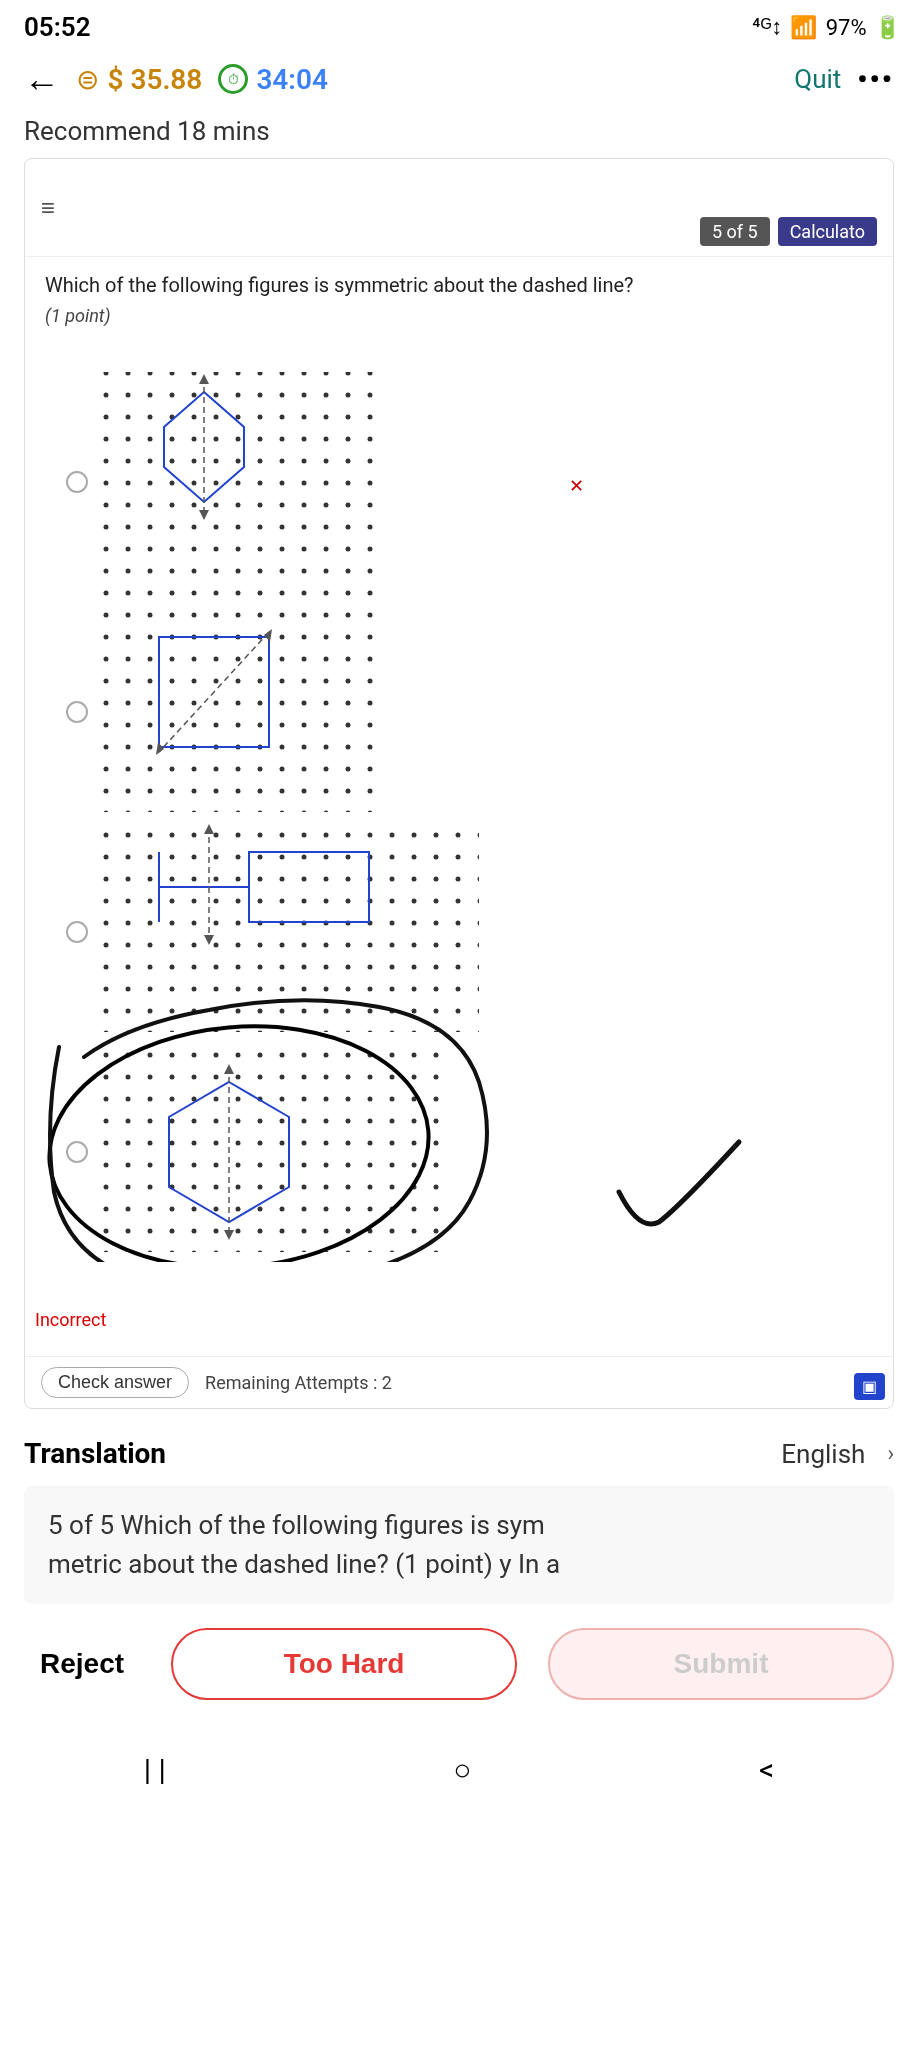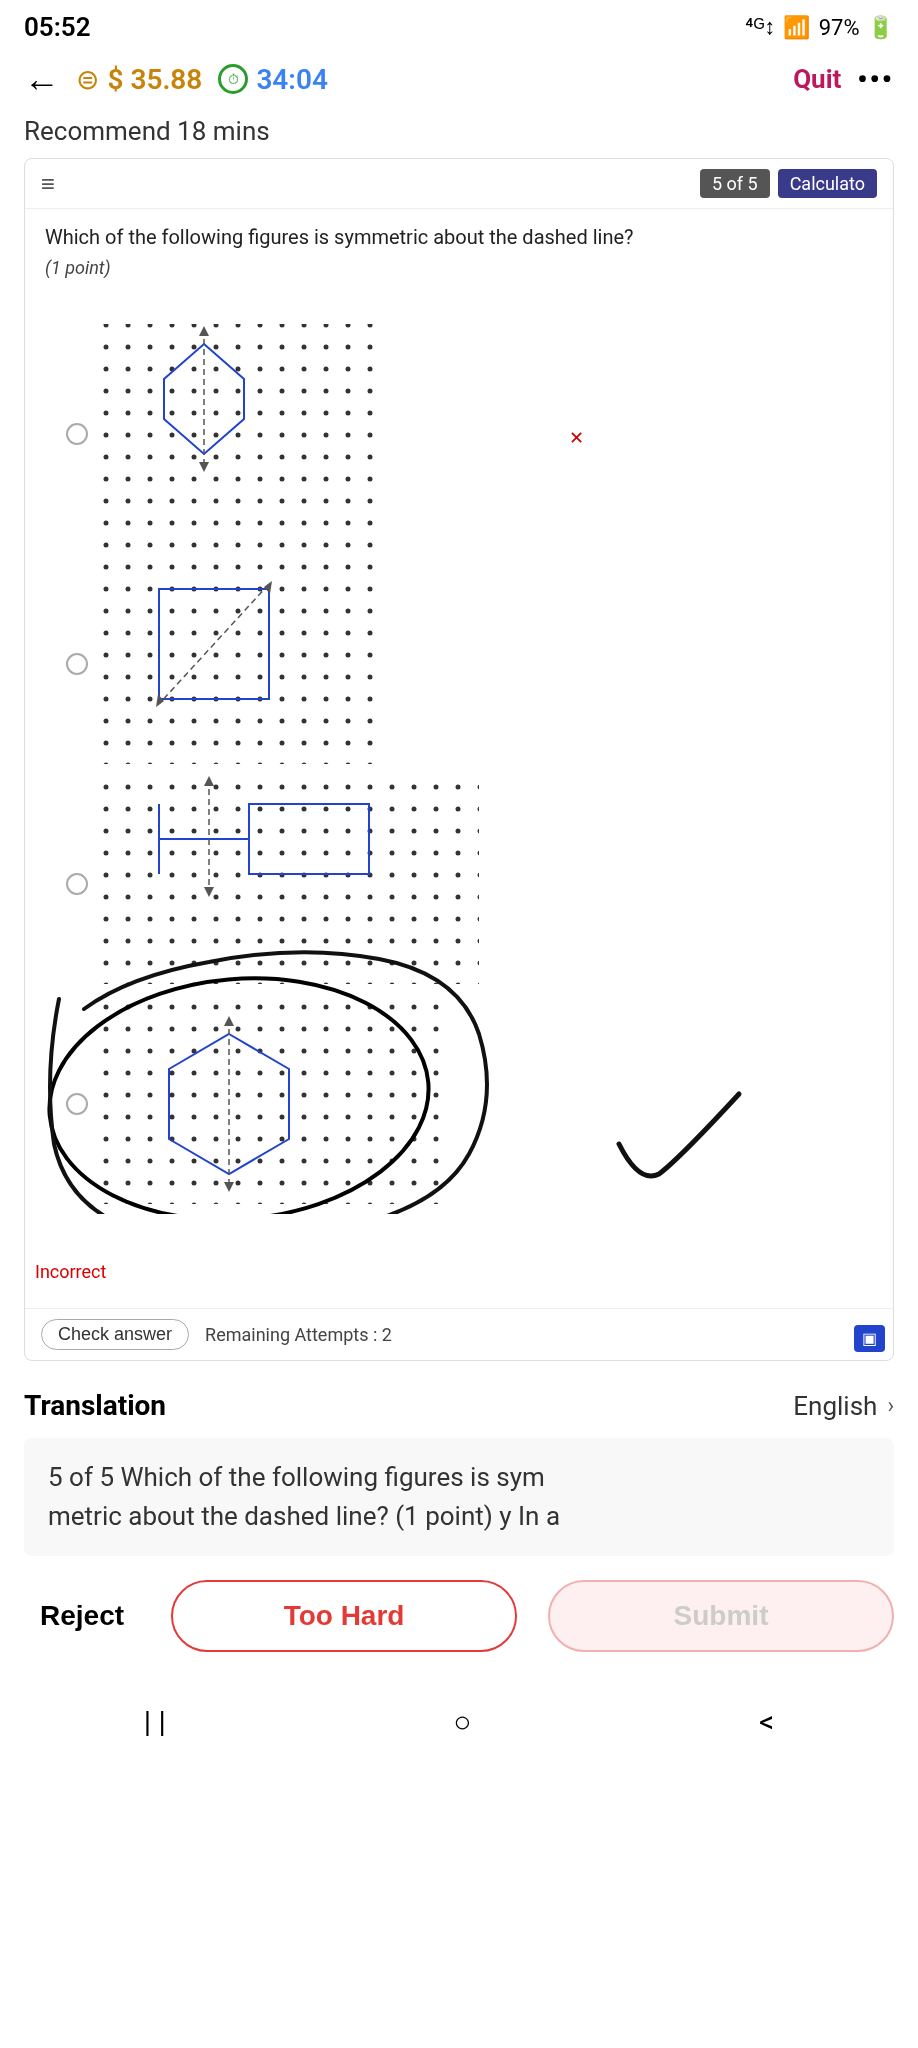--- a/index.html
+++ b/index.html
@@ -11,21 +11,21 @@
       background: #fff;
       position: relative;
       overflow-x: hidden;
     }
 
     
     .status-bar {
       display: flex;
       justify-content: space-between;
       align-items: center;
-      padding: 12px 23px 8px 24px;
+      padding: 12px 16px 8px 24px;
       background: #fff;
     }
     .status-left {
       font-size: 26px;
       font-weight: 600;
       color: #000;
     }
     .status-right {
       display: flex;
       align-items: center;
@@ -79,22 +79,22 @@
       font-size: 14px;
     }
     .timer-value {
       font-size: 28px;
       font-weight: 600;
       color: #3b82f6;
     }
     .spacer { flex: 1; }
     .quit-btn {
       font-size: 26px;
-      font-weight: 700;
-      color: #be185d;
+      font-weight: 400;
+      color: #0f766e;
       cursor: pointer;
     }
     .more-btn {
       font-size: 28px;
       font-weight: 800;
       color: #000;
       cursor: pointer;
       letter-spacing: 2px;
     }
 
@@ -124,20 +124,21 @@
       border-bottom: 1px solid #eee;
     }
     .hamburger-icon {
       font-size: 24px;
       color: #555;
     }
     .progress-calc {
       display: flex;
       align-items: center;
       gap: 8px;
+      margin-top: 48px;
     }
     .progress-badge {
       background: #555;
       color: #fff;
       font-size: 18px;
       padding: 4px 12px;
       border-radius: 4px;
     }
     .calculator-btn {
       background: #3a3a8a;
@@ -222,21 +223,21 @@
       padding: 28px 24px 16px 24px;
     }
     .translation-label {
       font-size: 28px;
       font-weight: 700;
       color: #000;
     }
     .english-link {
       display: flex;
       align-items: center;
-      gap: 10px;
+      gap: 22px;
       font-size: 26px;
       color: #333;
       cursor: pointer;
     }
     .chevron-right {
       font-size: 22px;
       color: #555;
     }
 
     

